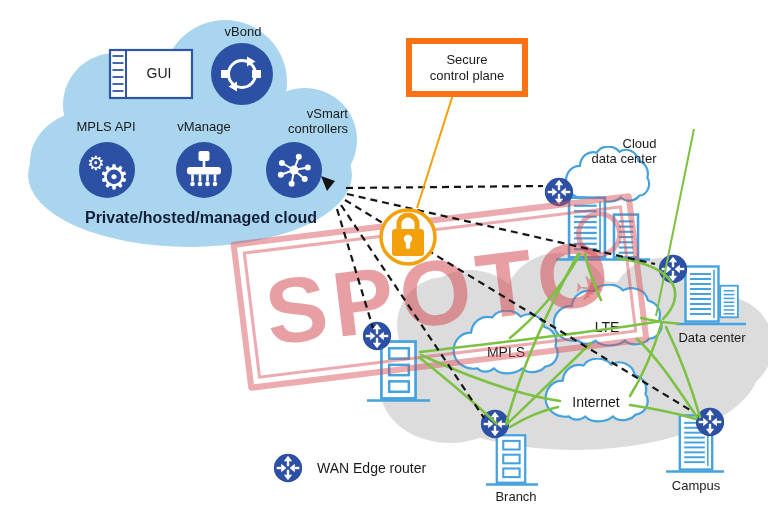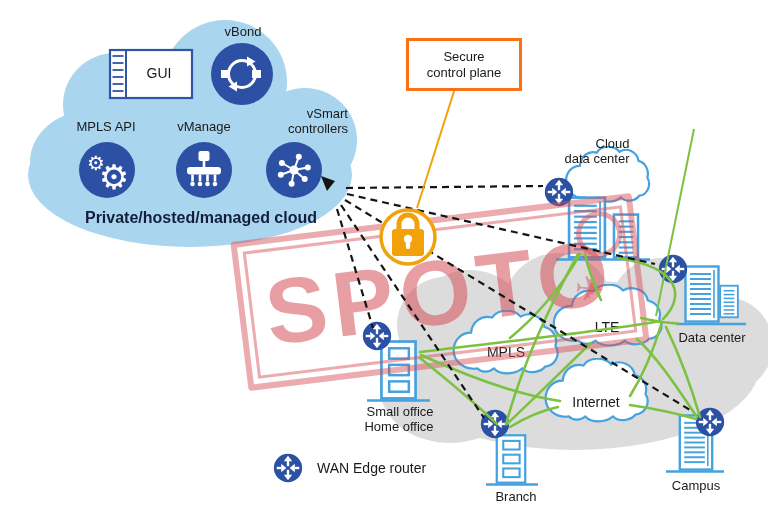--- a/index.html
+++ b/index.html
@@ -5,21 +5,21 @@
   html,body{margin:0;padding:0;background:#fff;}
   #canvas{position:relative;width:768px;height:515px;overflow:hidden;background:#fff;
           font-family:"Liberation Sans",sans-serif;color:#1a1a1a;}
   svg{position:absolute;left:0;top:0;}
   .lbl{position:absolute;font-size:13px;line-height:15px;text-align:right;
        transform:translateX(-50%);white-space:nowrap;color:#1a1a1a;z-index:2;}
   .lbl-left{position:absolute;font-size:14px;line-height:15px;text-align:left;
        white-space:nowrap;color:#1a1a1a;z-index:2;}
   .lbl-big{font-size:14px;}
   .lbl-bold{font-weight:bold;font-size:16px;color:#121f3a;}
-  .callout{position:absolute;background:#fff;border:3px solid #f97316;z-index:6;
+  .callout{position:absolute;background:#fff;border:6px solid #f97316;z-index:6;
        display:flex;align-items:center;justify-content:center;text-align:center;
        font-size:13px;line-height:16px;}
   .callout.green{border-color:#7cc142;}
   #stamp{position:absolute;left:238px;top:217px;width:404px;height:150px;
        transform:rotate(-7deg);z-index:4;border:6px solid rgba(214,80,88,.48);
        border-radius:3px;box-sizing:border-box;pointer-events:none;}
   #stamp .inner{position:absolute;left:5px;top:5px;right:5px;bottom:5px;
        border:3px solid rgba(214,80,88,.48);display:flex;align-items:center;justify-content:center;}
   #stamp .word{font-weight:bold;font-size:92px;letter-spacing:6px;
        color:rgba(214,80,88,.55);font-family:"Liberation Sans",sans-serif;}
@@ -203,26 +203,25 @@
     <use href="#router" x="272.5" y="452.5" width="31" height="31"></use>
   </svg>
 
   <div class="lbl" style="left:243px;top:24px;">vBond</div>
   <div class="lbl lbl-big" style="left:159px;top:66px;">GUI</div>
   <div class="lbl" style="left:106px;top:119px;">MPLS API</div>
   <div class="lbl" style="left:204px;top:119px;">vManage</div>
   <div class="lbl" style="left:291px;top:106px;margin-left:27px;"><span>vSmart</span><br><span>controllers</span></div>
   <div class="lbl lbl-bold" style="left:201px;top:210px;">Private/hosted/managed cloud</div>
 
-  <div class="lbl" style="left:597px;top:136px;"><span>Cloud</span><br><span>data center</span></div>
+  <div class="lbl" style="left:624px;top:136px;"><span>Cloud</span><br><span>data center</span></div>
   <div class="lbl lbl-big" style="left:506px;top:345px;">MPLS</div>
   <div class="lbl lbl-big" style="left:607px;top:320px;">LTE</div>
   <div class="lbl lbl-big" style="left:596px;top:395px;">Internet</div>
   <div class="lbl" style="left:712px;top:330px;z-index:5;">Data center</div>
-  <div class="lbl" style="left:399px;top:404px;z-index:5;"><span>Small office</span><br><span>Home office</span></div>
   <div class="lbl" style="left:516px;top:489px;">Branch</div>
   <div class="lbl" style="left:696px;top:478px;">Campus</div>
   <div class="lbl-left" style="left:317px;top:461px;">WAN Edge router</div>
 
   <div id="stamp">
     <div class="inner">
       <span class="word">SPOTO</span>
     </div>
     <div class="ring"></div>
     <div class="plane">✈</div>

